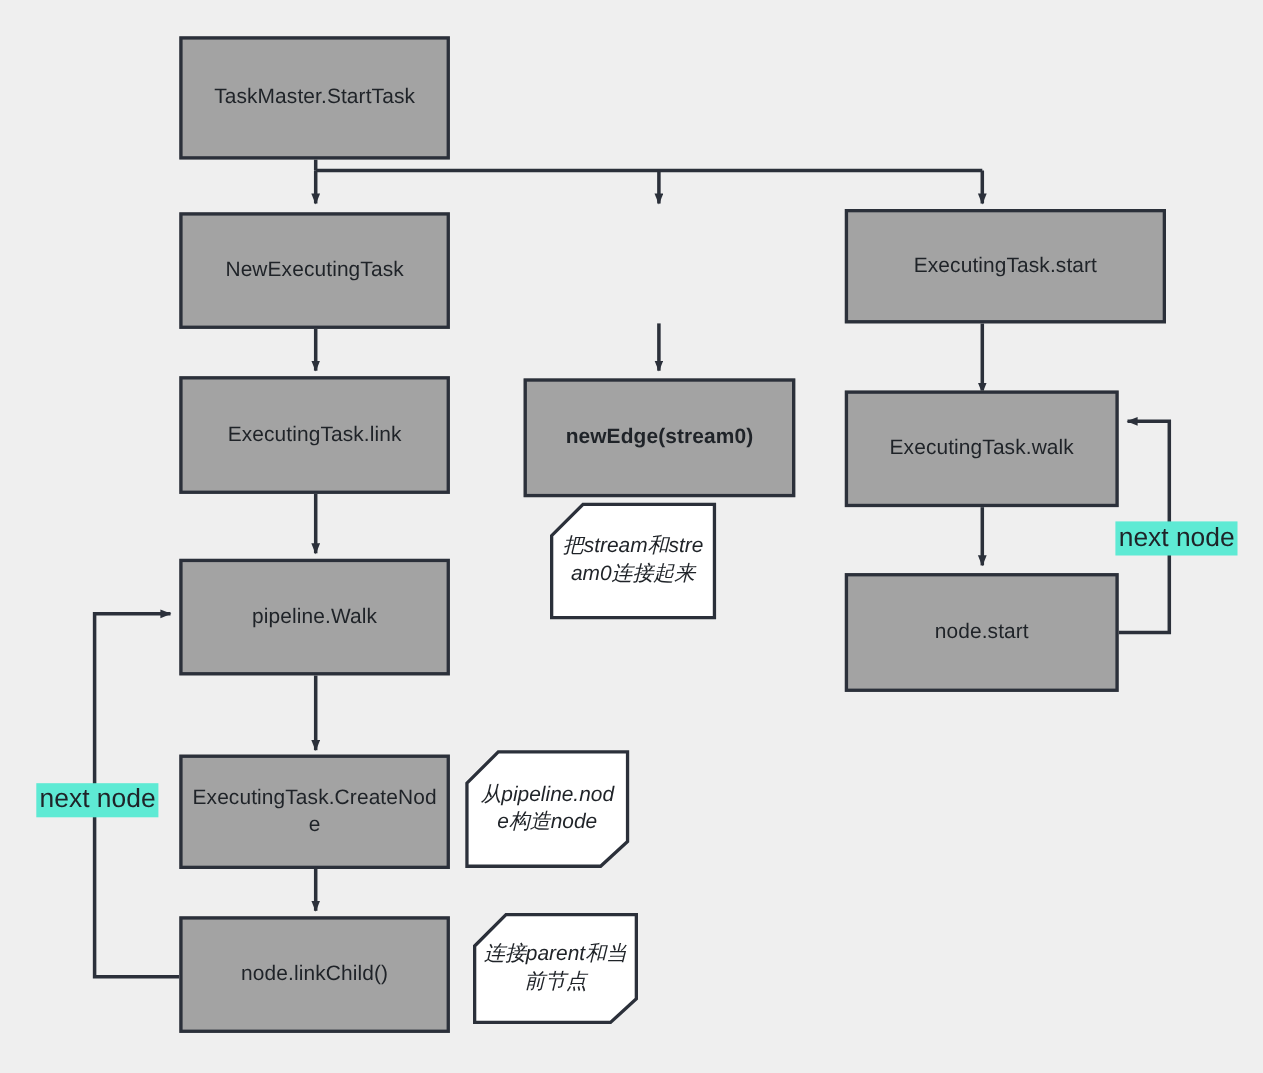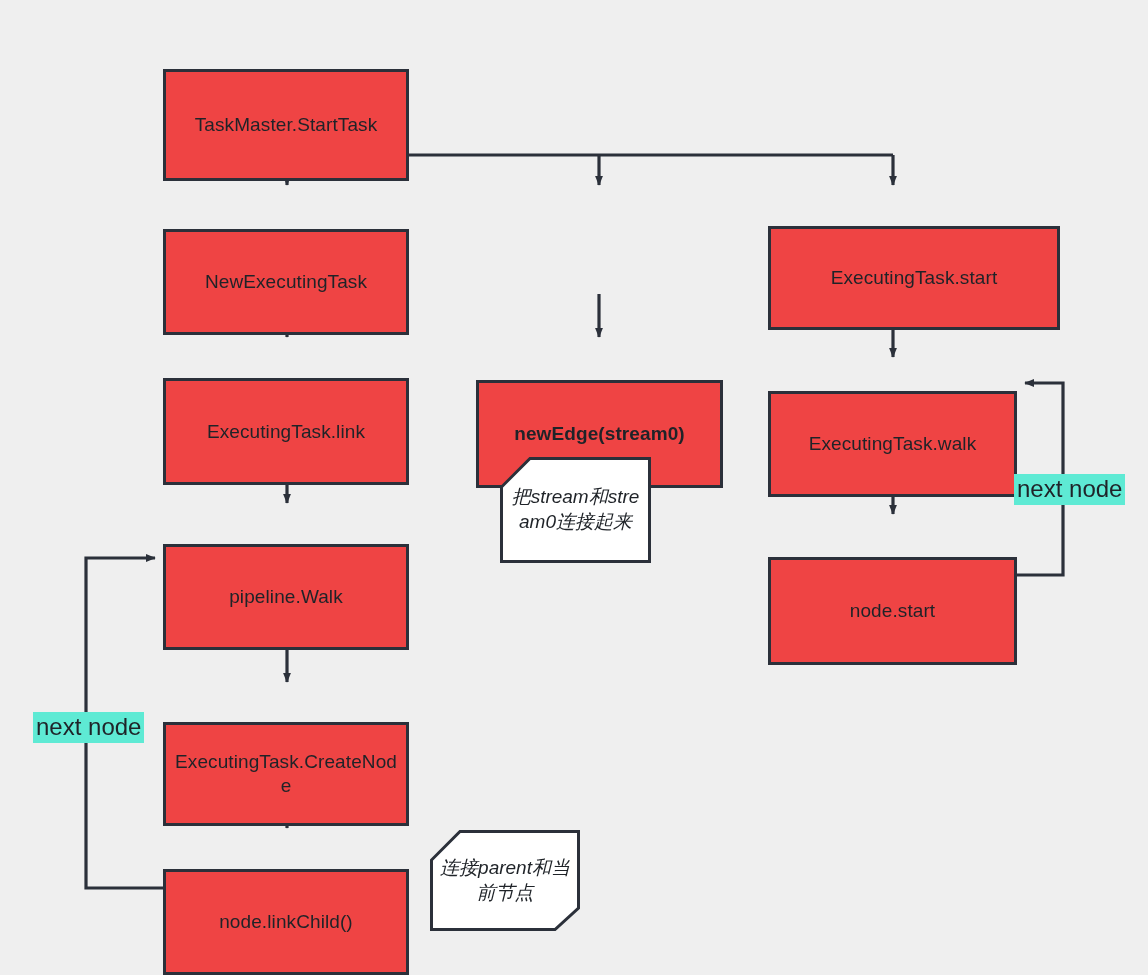--- a/index.html
+++ b/index.html
@@ -23,32 +23,31 @@
     position: absolute;
     left: 0;
     top: 0;
     width: 1148px;
     height: 975px;
     pointer-events: none;
   }
   .node {
     position: absolute;
     box-sizing: border-box;
-    background: #ef4444;
+    background: #a3a3a3;
     border: 3px solid #2b303a;
     display: flex;
     align-items: center;
     justify-content: center;
     text-align: center;
     color: #1f2328;
     font-size: 19px;
     line-height: 1.25;
     letter-spacing: 0.1px;
     z-index: 2;
-    margin-top: 36px;
   }
   .node .node-label {
     display: block;
     padding: 0 6px;
     word-break: break-all;
   }
   .note {
     position: absolute;
     box-sizing: border-box;
     z-index: 2;
@@ -174,20 +173,26 @@
     <span class="node-label">node.linkChild()</span>
   </div>
 
   <div class="note" style="left:499px; top:456px; width:153px; height:108px;">
     <svg viewBox="0 0 153 108" preserveAspectRatio="none">
       <path d="M31,2.5 L150.5,2.5 L150.5,105.5 L2.5,105.5 L2.5,31 Z" fill="#ffffff" stroke="#2b303a" stroke-width="3" stroke-linejoin="miter"></path>
     </svg>
     <span class="note-label">把stream和stream0连接起来</span>
   </div>
 
+  <div class="note" style="left:422px; top:681px; width:151px; height:109px;">
+    <svg viewBox="0 0 151 109" preserveAspectRatio="none">
+      <path d="M31,2.5 L148.5,2.5 L148.5,84 L124,106.5 L2.5,106.5 L2.5,31 Z" fill="#ffffff" stroke="#2b303a" stroke-width="3" stroke-linejoin="miter"></path>
+    </svg>
+    <span class="note-label">从pipeline.node构造node</span>
+  </div>
 
   <div class="note" style="left:429px; top:829px; width:152px; height:103px;">
     <svg viewBox="0 0 152 103" preserveAspectRatio="none">
       <path d="M31,2.5 L149.5,2.5 L149.5,79 L126,100.5 L2.5,100.5 L2.5,31 Z" fill="#ffffff" stroke="#2b303a" stroke-width="3" stroke-linejoin="miter"></path>
     </svg>
     <span class="note-label">连接parent和当前节点</span>
   </div>
 
   <div class="edge-label" style="left:1014px; top:474px;">next node</div>
 

